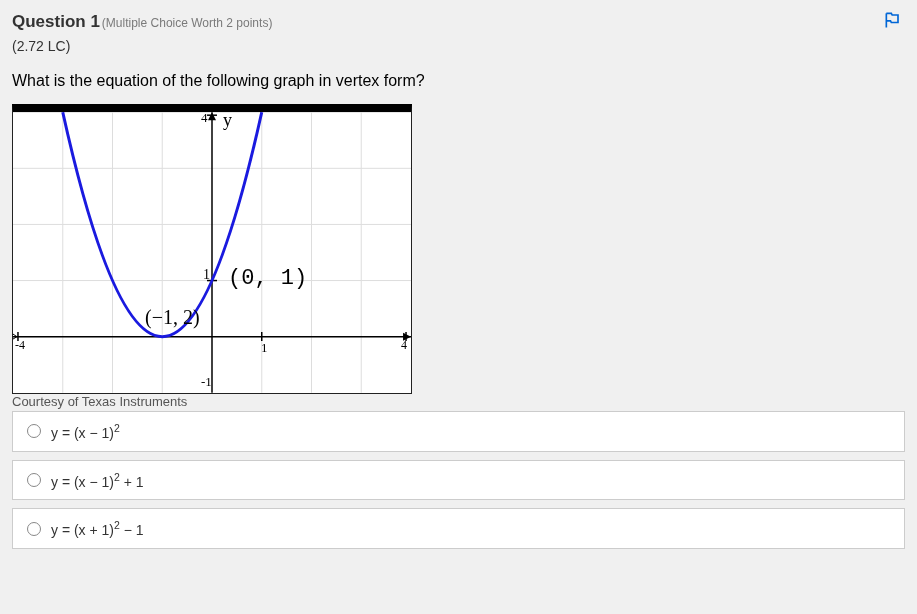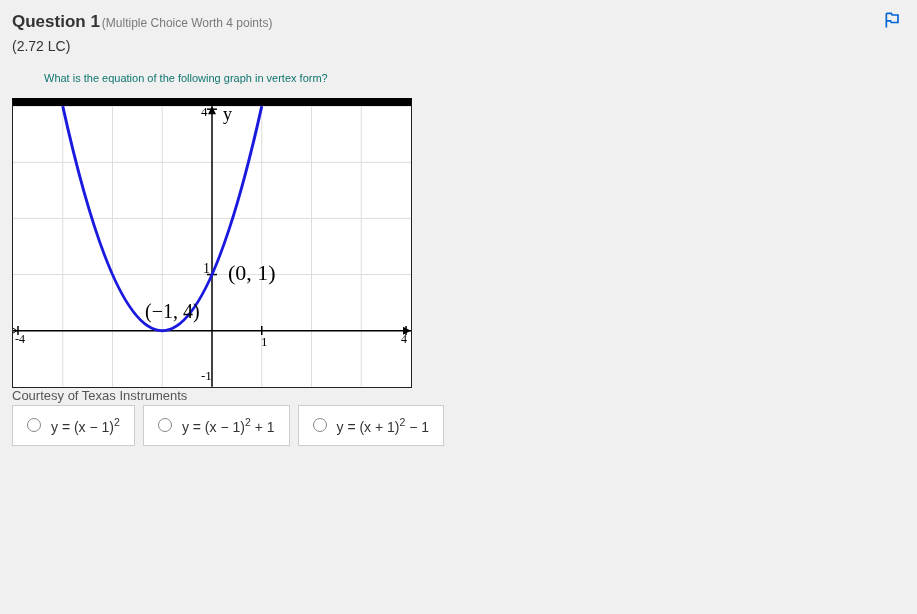--- a/index.html
+++ b/index.html
@@ -27,24 +27,23 @@
       color: #7a7a7a;
       margin-left: 2px;
     }
     .module-code {
       font-size: 14px;
       color: #333;
       margin-bottom: 18px;
       margin-top: 6px;
     }
     .prompt {
-      font-size: 11px;
-      color: #0f766e;
+      font-size: 16px;
+      color: #000000;
       margin-bottom: 14px;
-      margin-left: 32px;
     }
     .flag-icon {
       position: absolute;
       top: 10px;
       right: 14px;
       color: #0066d6;
       cursor: pointer;
     }
     .graph-container {
       width: 400px;
@@ -70,21 +69,21 @@
       font-size: 18px;
       color: #000;
     }
     .caption {
       font-size: 13px;
       color: #555;
       margin-bottom: 2px;
     }
     .options {
       display: flex;
-      flex-direction: row;
+      flex-direction: column;
       gap: 8px;
     }
     .option {
       background: #fff;
       border: 1px solid #ccc;
       padding: 10px 14px;
       display: flex;
       align-items: center;
       cursor: pointer;
       font-size: 14px;
@@ -105,21 +104,21 @@
 
 <span class="flag-icon">
   <svg width="20" height="20" viewBox="0 0 24 24" fill="none" stroke="currentColor" stroke-width="2">
     <path d="M4 21V4"></path>
     <path d="M4 4 h6 l1 2 h7 v9 h-8 l-1 -2 h-5"></path>
   </svg>
 </span>
 
 <div class="header-line">
   <span class="question-label">Question 1</span>
-  <span class="worth">(Multiple Choice Worth 4 points)</span>
+  <span class="worth">(Multiple Choice Worth 2 points)</span>
 </div>
 <div class="module-code">(2.72 LC)</div>
 
 <div class="prompt">What is the equation of the following graph in vertex form?</div>
 
 <div class="graph-container">
   <div class="graph-box">
     <svg class="graph-svg" viewBox="0 0 400 282">
 
       <g stroke="#ddd" stroke-width="1">
@@ -154,22 +153,22 @@
       <path d="M 50 0 Q 150 451.2 250 0" stroke="#1a1adf" stroke-width="3" fill="none"></path>
     </svg>
 
     <span class="graph-label" style="left:210px; top:-2px;">y</span>
     <span class="graph-label" style="left:188px; top:-2px; font-size:13px;">4</span>
     <span class="graph-label" style="left:190px; top:155px; font-size:14px;">1</span>
     <span class="graph-label" style="left:188px; top:262px; font-size:13px;">-1</span>
     <span class="graph-label" style="left:248px; top:228px; font-size:13px;">1</span>
     <span class="graph-label" style="left:2px; top:226px; font-size:12px;">-4</span>
     <span class="graph-label" style="left:388px; top:226px; font-size:12px;">4</span>
-    <span class="graph-label" style="left:132px; top:194px; font-size:20px;">(−1, 4)</span>
-    <span class="graph-label" style="left:215px; top:154px; font-size:22px;">(0, 1)</span>
+    <span class="graph-label" style="left:132px; top:194px; font-size:20px;">(−1, 2)</span>
+    <span class="graph-label" style="left:215px; top:154px; font-size:22px;font-family:Liberation Mono, monospace;">(0, 1)</span>
   </div>
   <div class="caption">Courtesy of Texas Instruments</div>
 </div>
 
 <div class="options">
   <label class="option">
     <span class="radio-circle"></span>
     <span>y = (x − 1)<sup>2</sup></span>
   </label>
   <label class="option">

